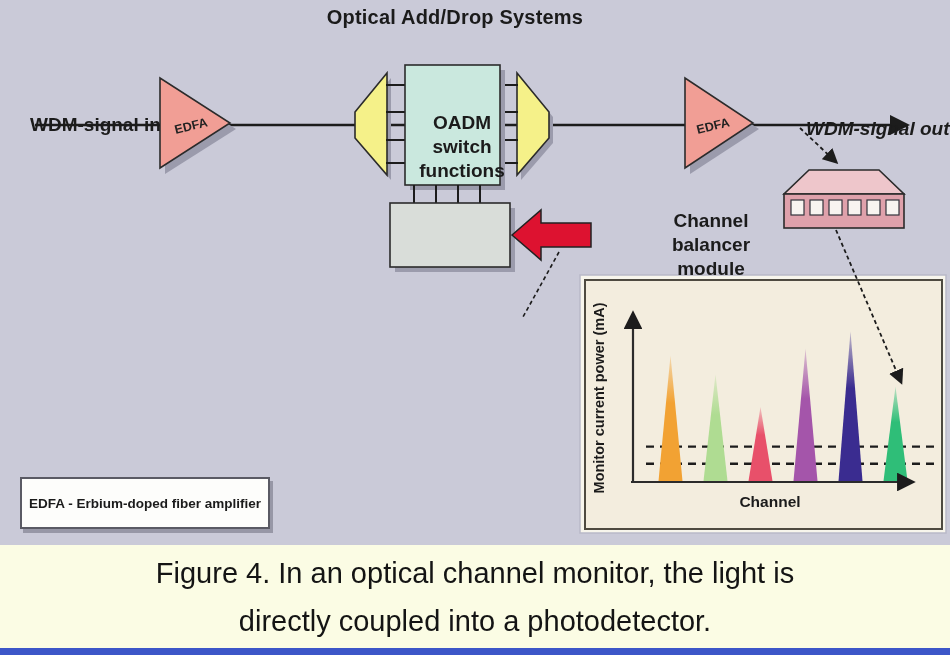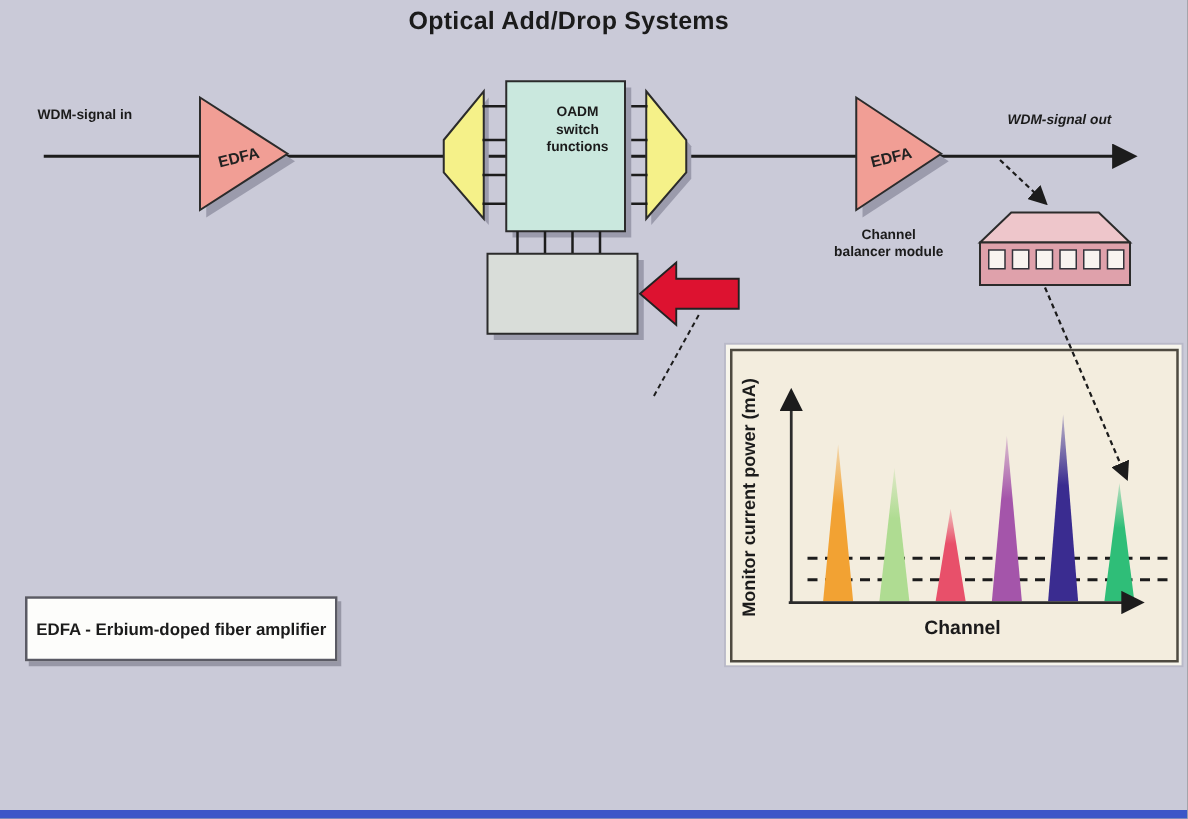--- a/index.html
+++ b/index.html
@@ -3,21 +3,21 @@
 <meta charset="utf-8">
 <style>
   html,body{margin:0;padding:0;background:#888;}
   .stage{position:relative;width:950px;height:655px;overflow:hidden;
          font-family:"Liberation Sans",sans-serif;background:#cacad8;}
   .overlay{position:absolute;z-index:2;color:#1b1b1b;}
   .pre{white-space:pre-line;}
   #diagram-svg{position:absolute;left:0;top:0;z-index:1;}
   .title{left:205px;top:6px;width:500px;text-align:center;
          font-size:20px;font-weight:bold;letter-spacing:.2px;}
-  .lbl{font-size:11px;font-weight:bold;line-height:1.25;}
+  .lbl{font-size:19px;font-weight:bold;line-height:1.25;margin-top:27px;}
   .wdm-in{left:30px;top:86px;}
   .wdm-out{left:806px;top:90px;font-style:italic;}
   .oadm-lbl{left:404px;top:84px;width:116px;text-align:center;}
   .transp-lbl{left:390px;top:214px;width:120px;text-align:center;}
   .balancer-lbl{left:641px;top:182px;width:140px;text-align:center;}
   .info-note{left:340px;top:327px;width:228px;text-align:center;
              font-size:15px;font-weight:600;line-height:23px;}
   .legend-box{left:20px;top:477px;width:246px;height:48px;background:#fdfdfb;
               border:2px solid #5a5a64;box-shadow:3px 4px 0 rgba(110,110,125,.55);
               display:flex;align-items:center;justify-content:center;
@@ -159,14 +159,18 @@
   <div class="overlay lbl wdm-in">WDM-signal in</div>
   <div class="overlay lbl wdm-out">WDM-signal out</div>
   <div class="overlay lbl pre oadm-lbl">OADM
 switch
 functions</div>
   <div class="overlay lbl pre balancer-lbl">Channel
 balancer module</div>
   <div class="overlay legend-box">
     <span>EDFA - Erbium-doped fiber amplifier</span>
   </div>
+  <div class="overlay caption-band">
+    <span class="pre">Figure 4. In an optical channel monitor, the light is
+directly coupled into a photodetector.</span>
+  </div>
   <div class="overlay footer-strip"></div>
 </div>
 
 </body></html>

